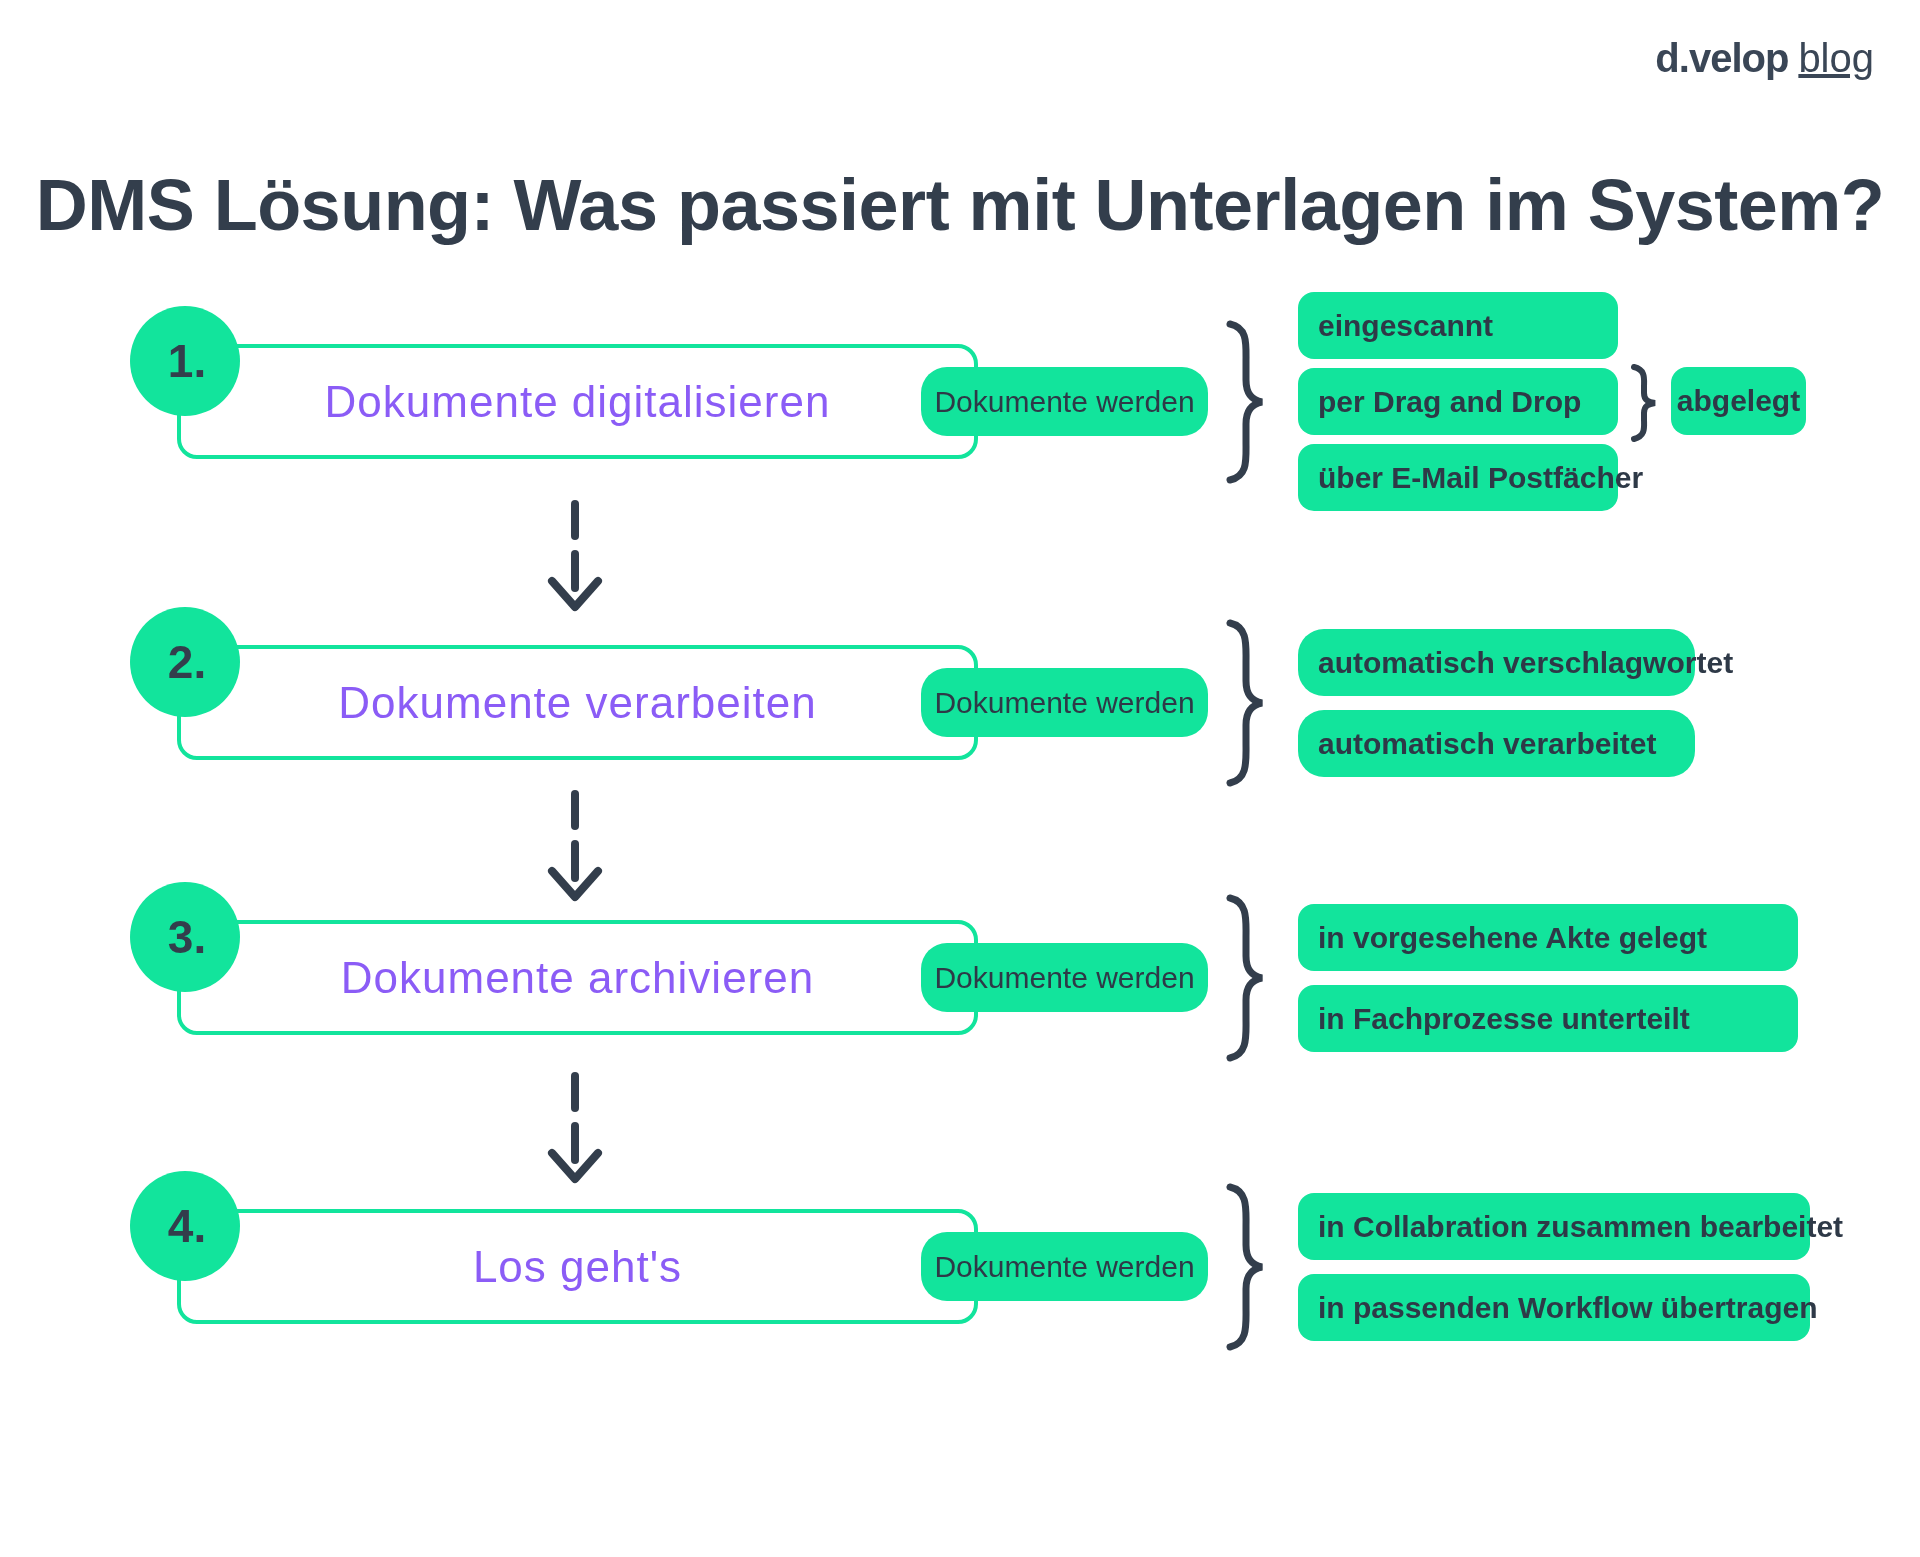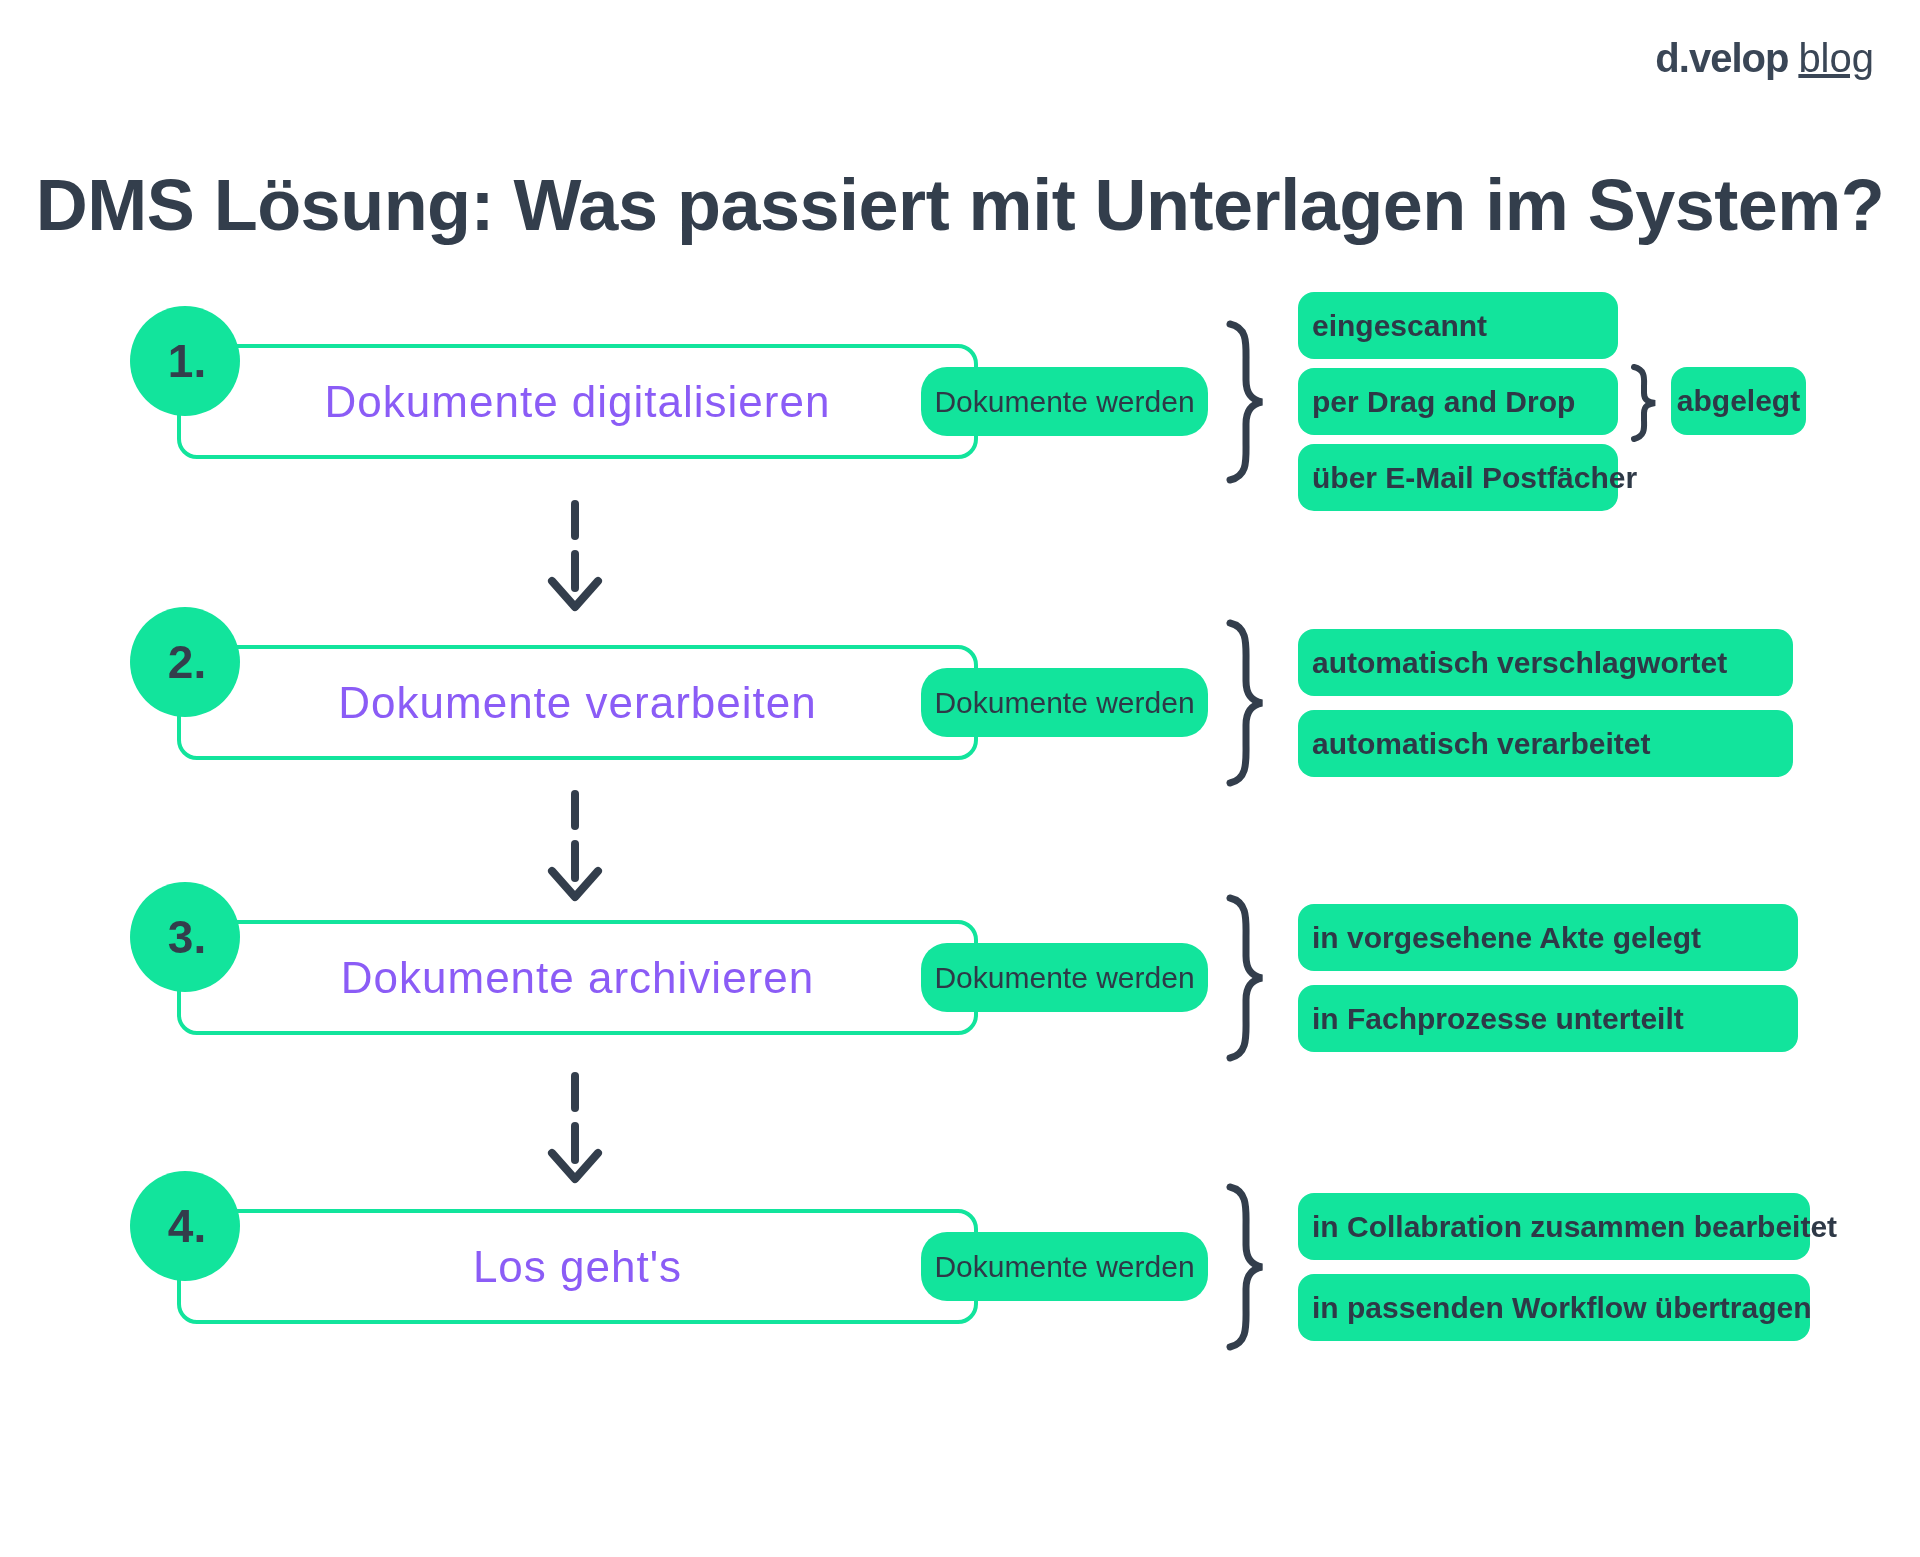--- a/index.html
+++ b/index.html
@@ -47,25 +47,25 @@
 
   .brace-main { position:absolute; left:1222px; top:-28px; }
   .s1 .brace-main { top:-26px; }
 
   .outcomes { position:absolute; left:1298px; display:flex; flex-direction:column; }
   .s1 .outcomes { top:-52px; gap:9px; }
   .s2 .outcomes, .s3 .outcomes, .s4 .outcomes { top:-16px; gap:14px; }
 
   .outcome {
     height:67px; border-radius:16px; background:var(--green); box-sizing:border-box;
-    display:flex; align-items:center; padding-left:14px; padding-right:16px;
+    display:flex; align-items:center; padding-left:20px; padding-right:16px;
     font-size:30px; font-weight:bold; color:var(--pill-text); white-space:nowrap;
   }
   .s1 .outcome { width:320px; }
-  .s2 .outcome { width:495px; }
+  .s2 .outcome { width:397px;border-radius:26px; }
   .s3 .outcome { width:500px; }
   .s4 .outcome { width:512px; }
 
   .small-brace { position:absolute; left:1628px; top:18px; }
   .result-pill {
     position:absolute; left:1671px; top:23px; width:135px; height:68px;
     border-radius:16px; background:var(--green);
     display:flex; align-items:center; justify-content:center;
     font-size:30px; font-weight:bold; color:var(--pill-text);
   }

